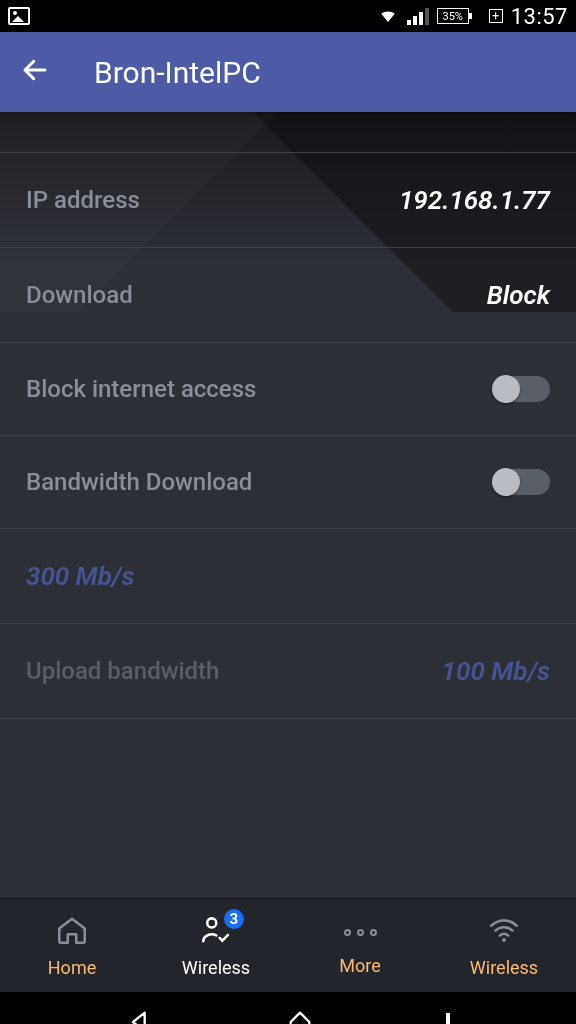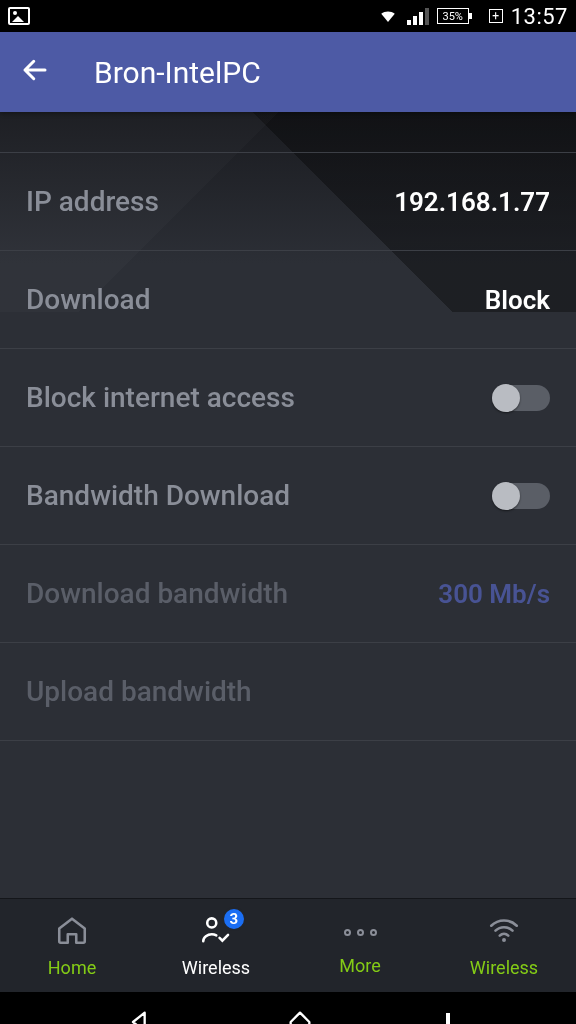--- a/index.html
+++ b/index.html
@@ -72,22 +72,22 @@
       linear-gradient(180deg, #15161a, #2c2f36 80%);
     pointer-events:none;
   }
   .rows { position: relative; padding-top: 40px; }
   .row {
     display: flex; justify-content: space-between; align-items: center;
     padding: 32px 26px;
     border-bottom: 1px solid #3c3f46;
   }
   .row.first { border-top: 1px solid #3c3f46; }
-  .label { color: #8a8e98; font-size: 28px; font-weight: 500; }
-  .value { color: #ffffff; font-size: 26px; font-weight: 600; }
+  .label { color: #8a8e98; font-size: 24px; font-weight: 500; }
+  .value { color: #ffffff; font-size: 26px; font-weight: 600; font-style: italic; }
   .value.dim { color: #4d5aa5; opacity: .85; }
   .row.disabled .label { color: #5a5e68; }
 
   
   .toggle {
     width: 56px; height: 26px; background:#5a5e66; border-radius: 13px;
     position: relative;
   }
   .toggle .knob {
     width: 28px; height: 28px; background:#b9bcc2; border-radius: 50%;
@@ -97,21 +97,21 @@
 
   
   .bottom-nav {
     height: 94px;
     background: #22252b;
     display: flex;
     border-top: 1px solid #14161a;
   }
   .nav-item {
     flex:1; display:flex; flex-direction:column; align-items:center; justify-content:center;
-    gap:6px; color:#84cc16; font-size:18px; position:relative;
+    gap:6px; color:#fdba74; font-size:18px; position:relative;
   }
   .nav-item.active { color:#fff; }
   .nav-icon svg { width:38px; height:34px; }
   .badge {
     position:absolute; top:8px; left:54%;
     width:24px; height:24px; border-radius:50%;
     background:#1b6ef3; color:#fff; font-size:15px; font-weight:700;
     display:flex; align-items:center; justify-content:center;
     border:2px solid #22252b;
   }
@@ -183,26 +183,26 @@
     </div>
 
     <div class="row">
       <span class="label">Bandwidth Download</span>
       <span class="toggle">
           <span class="knob"></span>
         </span>
     </div>
 
     <div class="row disabled">
-      <span class="label">Download bandwidth</span>
       <span class="value dim">300 Mb/s</span>
     </div>
 
     <div class="row disabled">
       <span class="label">Upload bandwidth</span>
+      <span class="value dim">100 Mb/s</span>
     </div>
 
   </div>
 </div>
 
 <div class="bottom-nav">
   <div class="nav-item">
     <span class="nav-icon">
       <svg viewBox="0 0 24 24">
           <path fill="none" stroke="#8a8e98" stroke-width="1.8" stroke-linejoin="round" d="M3 11l9-7 9 7v9a1 1 0 0 1-1 1h-5v-6h-6v6H4a1 1 0 0 1-1-1v-9z"></path>

